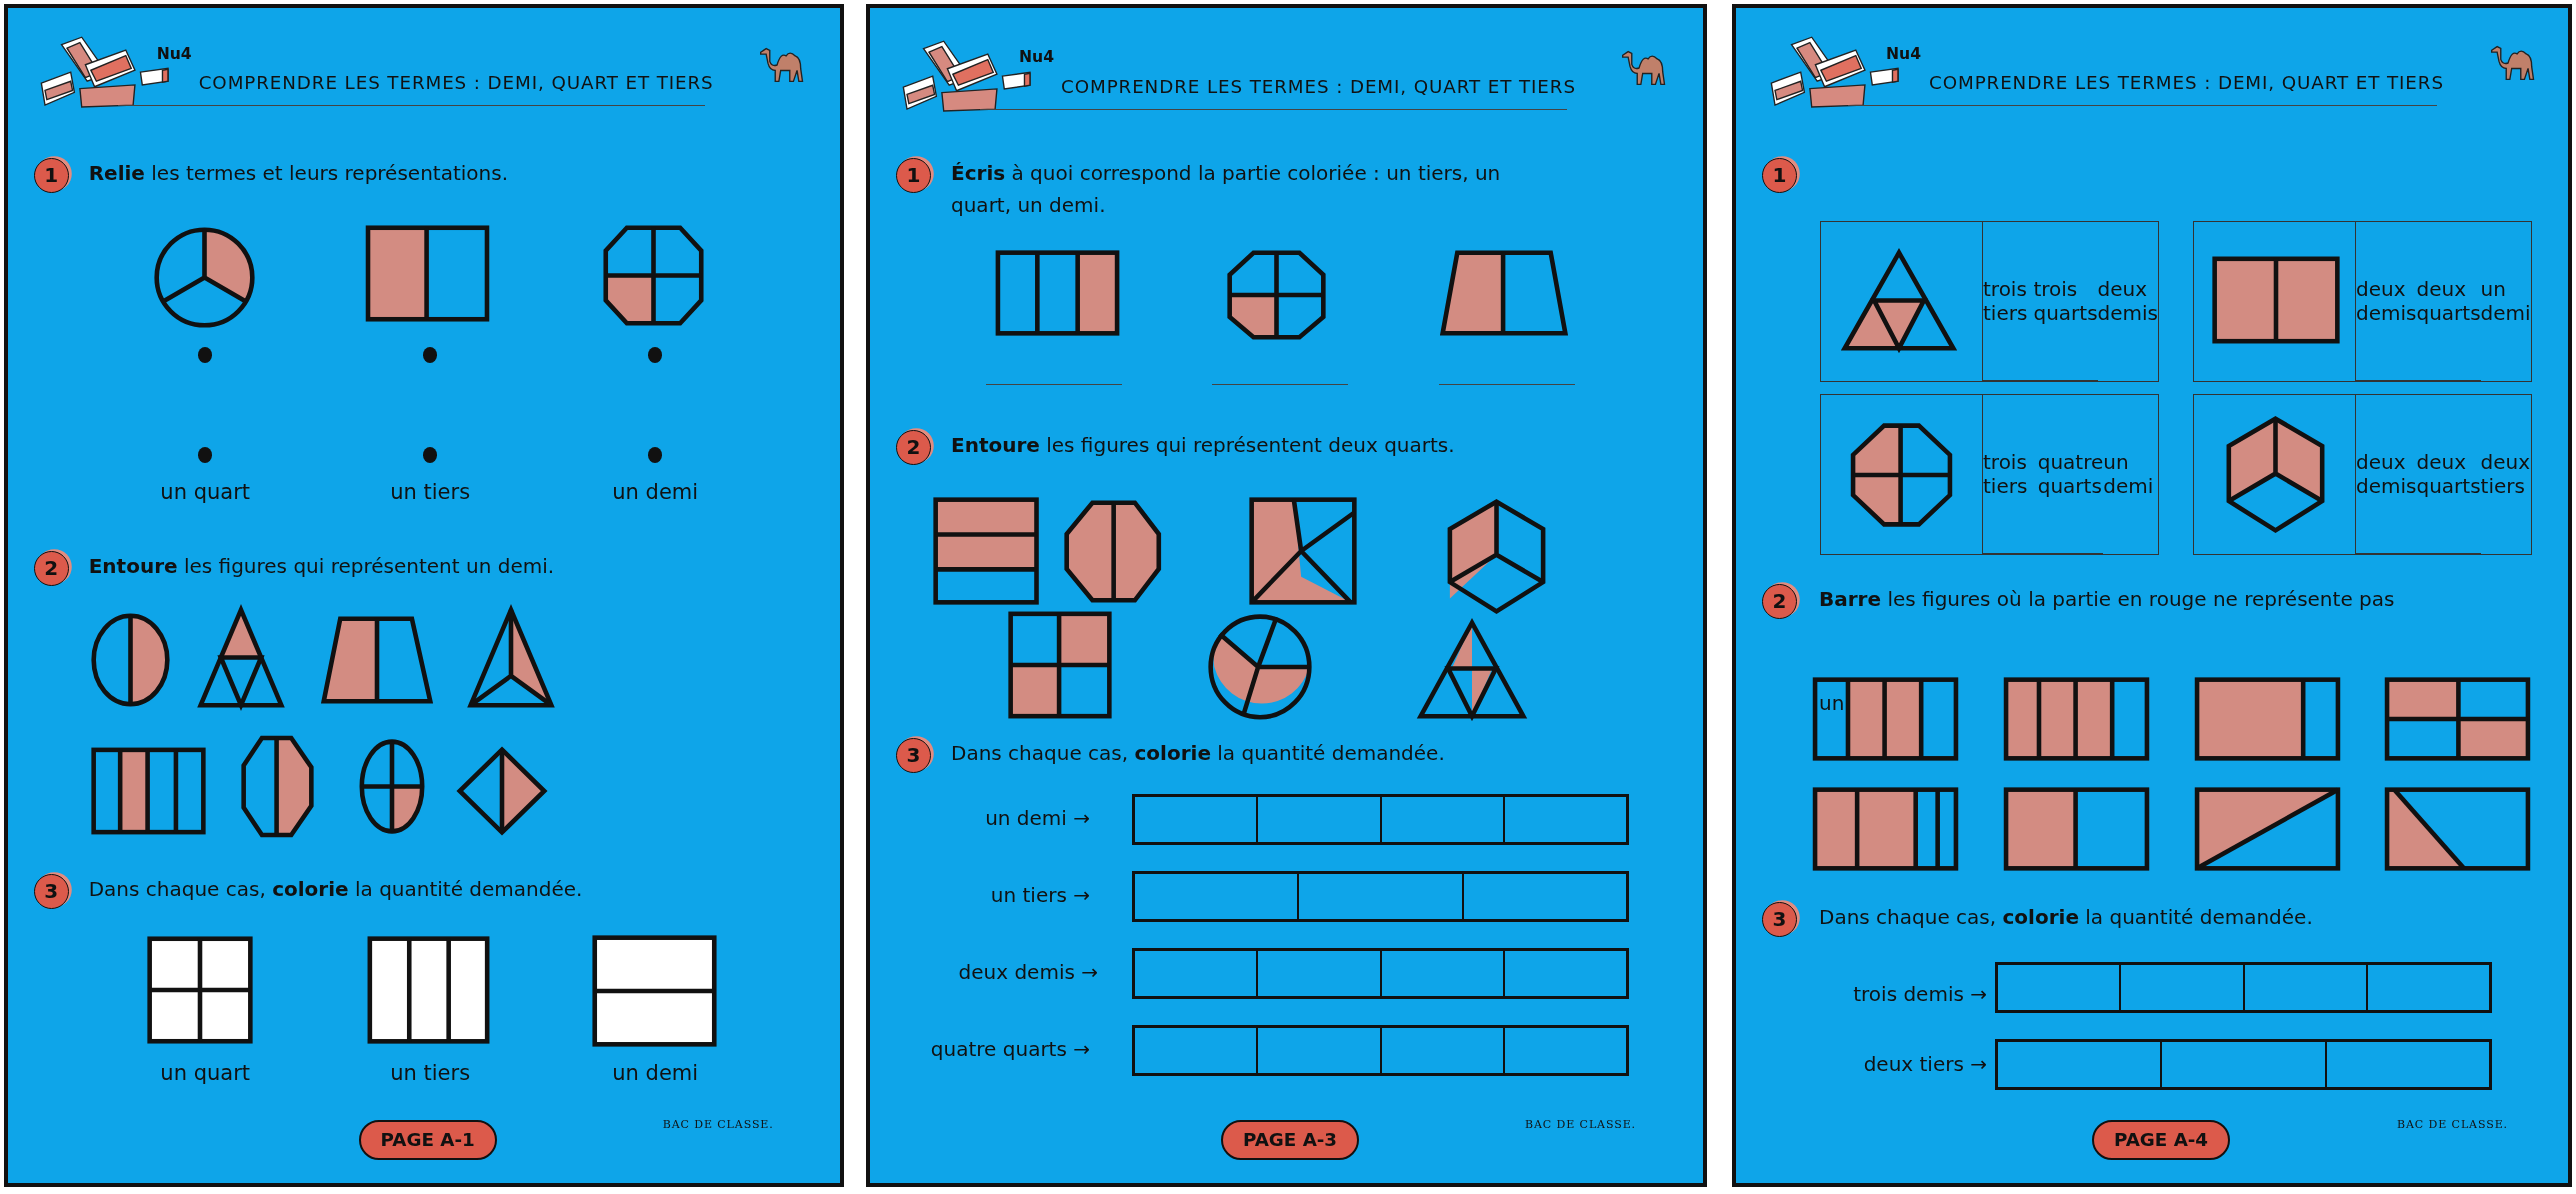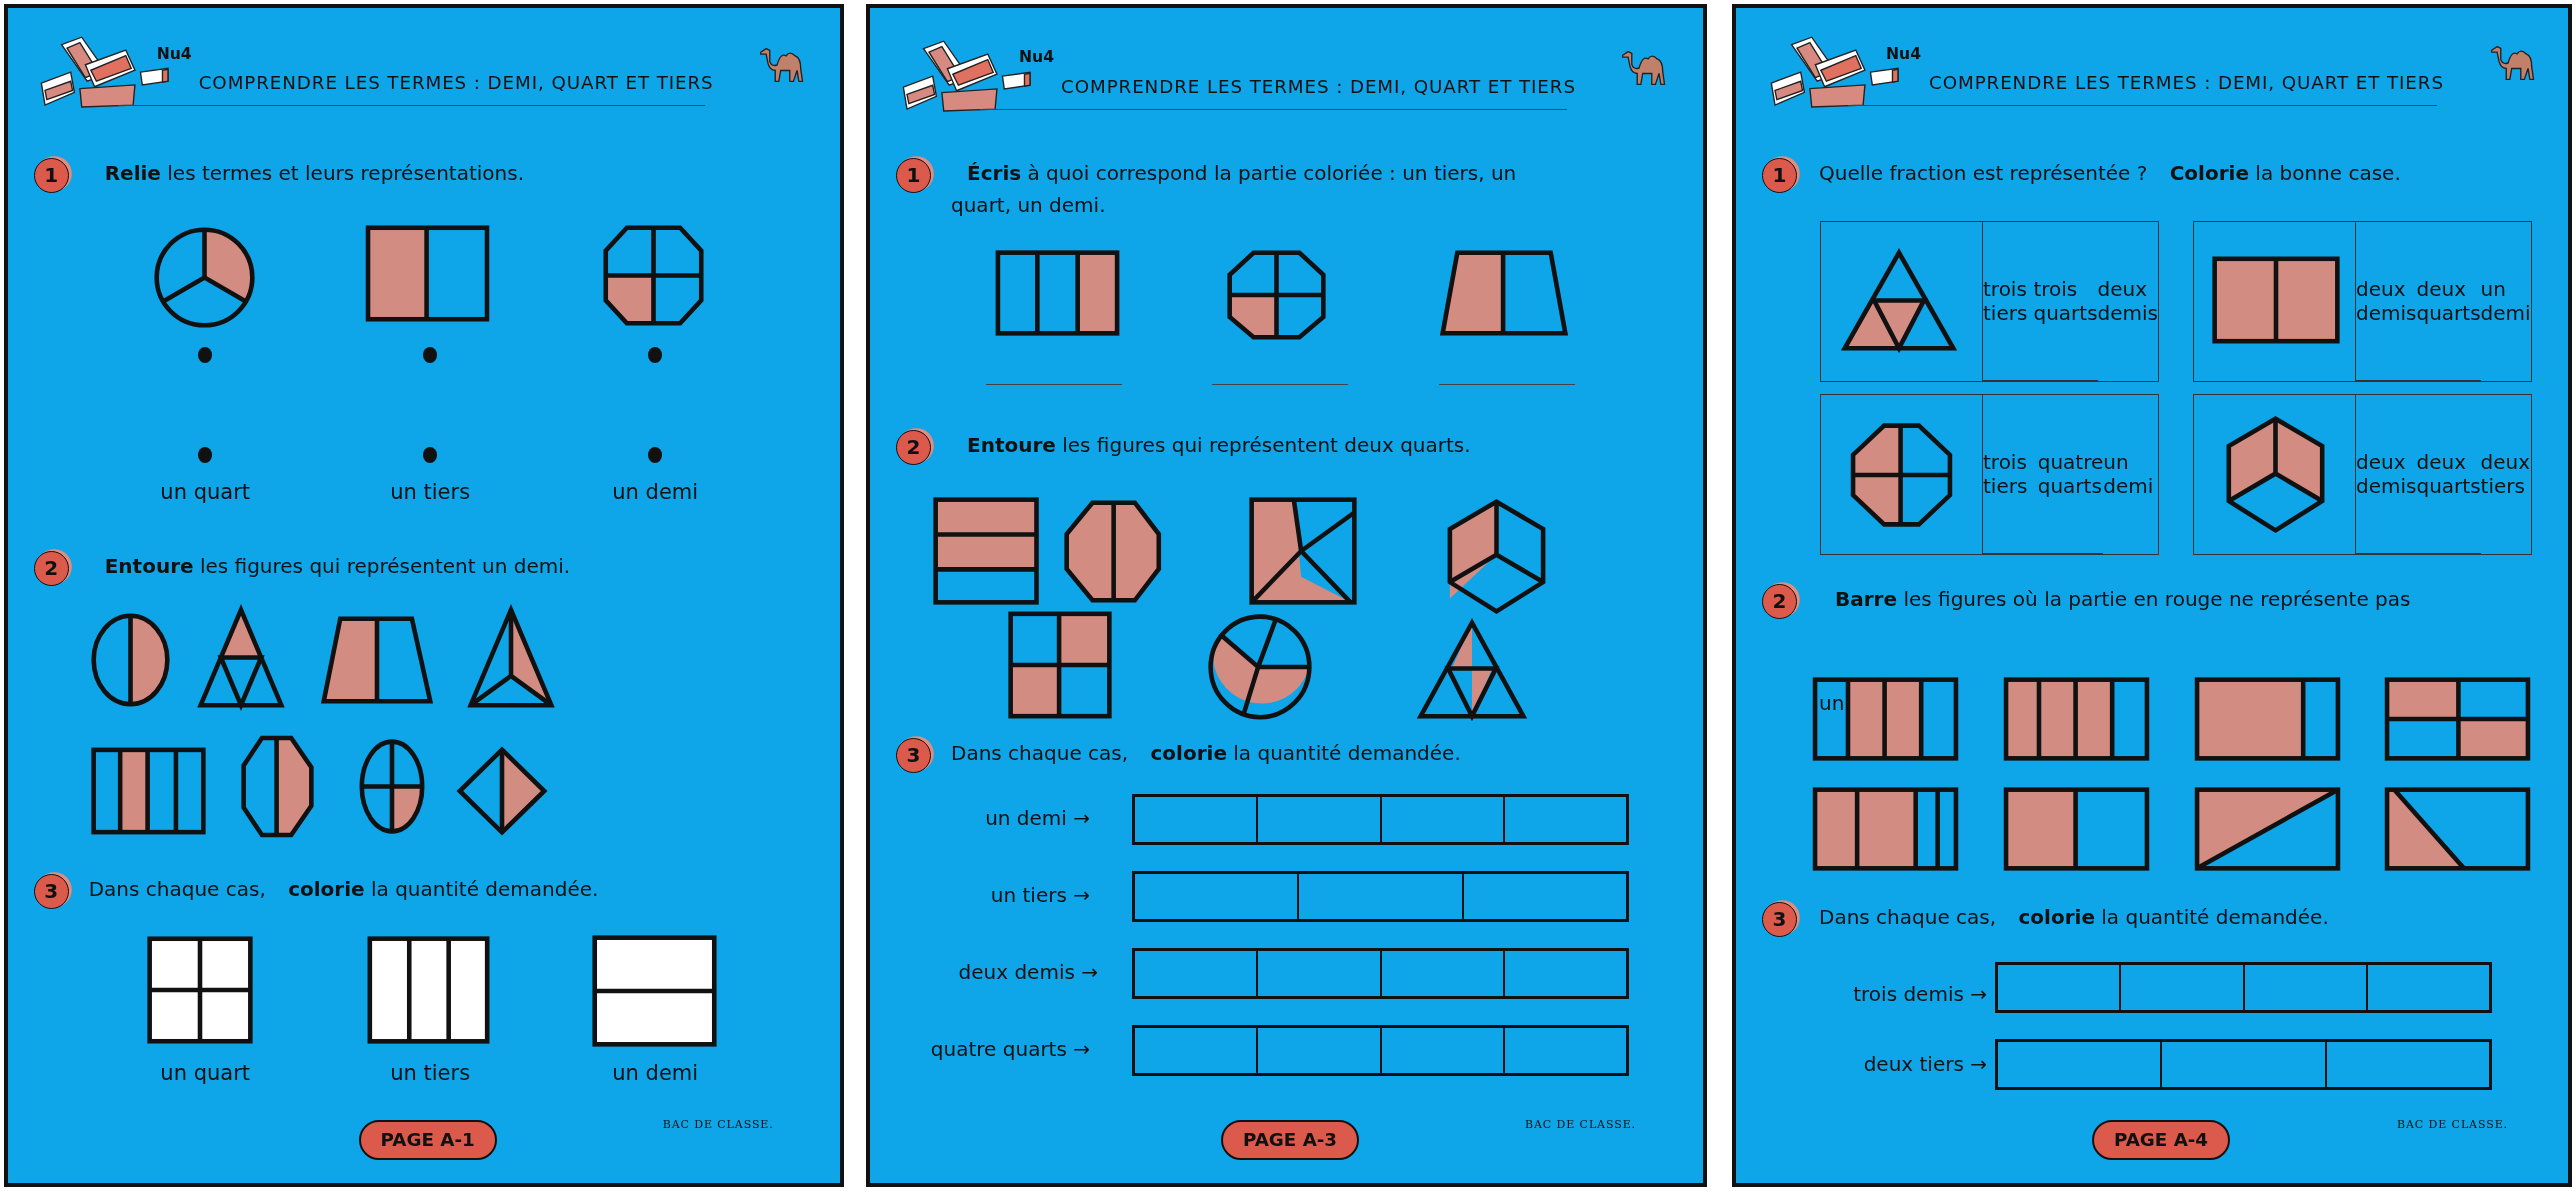--- a/index.html
+++ b/index.html
@@ -3,21 +3,21 @@
 <meta charset="utf-8">
 <style>
   html,body{margin:0;padding:0;background:#ffffff;}
   body{width:2576px;height:1194px;position:relative;overflow:hidden;font-family:"DejaVu Sans","Liberation Sans",sans-serif;color:#111;}
   .page{position:absolute;top:3.7px;height:1183px;border:4.6px solid #111;background:#0ea5e9;box-sizing:border-box;}
   .nu{position:absolute;font-size:15.6px;font-weight:bold;}
   .title{position:absolute;font-size:18.3px;letter-spacing:0.9px;white-space:nowrap;}
   .title-rule{position:absolute;height:1.8px;background:#444;}
   .num{position:absolute;width:35px;height:35px;border-radius:50%;background:#dc5a4b;border:1.8px solid #111;box-sizing:border-box;display:flex;align-items:center;justify-content:center;font-weight:bold;font-size:20px;color:#111;box-shadow:2.8px -1.8px 0 #e38c80;}
   .instr{position:absolute;font-size:20px;white-space:nowrap;line-height:31px;}
-  .instr b{font-weight:bold;margin-left:16px;}
+  .instr b{font-weight:bold;}
   .lbl{position:absolute;font-size:21px;text-align:center;white-space:nowrap;}
   .dot{position:absolute;width:14.7px;height:16.5px;border-radius:50%;background:#111;}
   .badge{position:absolute;width:138px;height:40px;border-radius:20px;background:#dc5a4b;border:2.8px solid #111;box-sizing:border-box;display:flex;align-items:center;justify-content:center;font-weight:bold;font-size:18.3px;color:#111;letter-spacing:0px;}
   .mark{position:absolute;font-family:"DejaVu Serif",serif;font-size:11px;letter-spacing:0.9px;font-variant:small-caps;}
   .line-blank{position:absolute;height:1.8px;background:#444;}
   .bar{position:absolute;border:3.7px solid #111;box-sizing:border-box;display:flex;height:51px;}
   .bar .cell{flex:1;border-right:2.8px solid #111;}
   .bar .cell:last-child{border-right:none;}
   .bar-label{position:absolute;font-size:20px;text-align:right;white-space:nowrap;width:220px;}
   .tbl{position:absolute;border:1.8px solid #333;box-sizing:border-box;display:flex;}
@@ -292,21 +292,20 @@
     </g>
   </svg>
   <div class="nu" style="left:150px;top:37px;">Nu4</div>
   <div class="title" style="left:193px;top:64px;">COMPRENDRE LES TERMES : DEMI, QUART ET TIERS</div>
   <div class="title-rule" style="left:112px;top:97px;width:589px;"></div>
   <svg style="left:752px;top:35px" width="51" height="40" viewBox="0 0 56 44">
     <path d="M4,8 L10,4 L14,6 L14,18 Q16,24 22,22 Q26,8 32,12 Q36,6 42,12 Q48,14 48,26 L50,40 L46,40 L44,28 L40,40 L36,40 L36,28 L26,28 L24,40 L20,40 L20,28 Q14,28 12,20 L10,10 L4,10 Z" fill="#c0806a" stroke="#222" stroke-width="1.5"></path>
   </svg>
 
   <div class="num" style="left:26px;top:150px;">1</div>
-  <div class="instr" style="left:83px;top:150px;"><span>Quelle fraction est représentée ? </span><b>Colorie</b><span> la bonne case.</span></div>
 
   <div class="tbl" style="left:84px;top:213px;width:339px;height:161px;">
     <div class="fig">
       <svg style="left:20px;top:27.5px" width="116" height="103" viewBox="0 0 126 112">
         <polygon class="f" points="63,4 36,56 90,56 63,108 4,108 36,56"></polygon>
         <polygon class="s" points="63,4 4,108 122,108"></polygon>
         <path class="s" d="M36,56 L90,56 L63,108 Z"></path>
       </svg>
     </div>
     <div class="opts">

